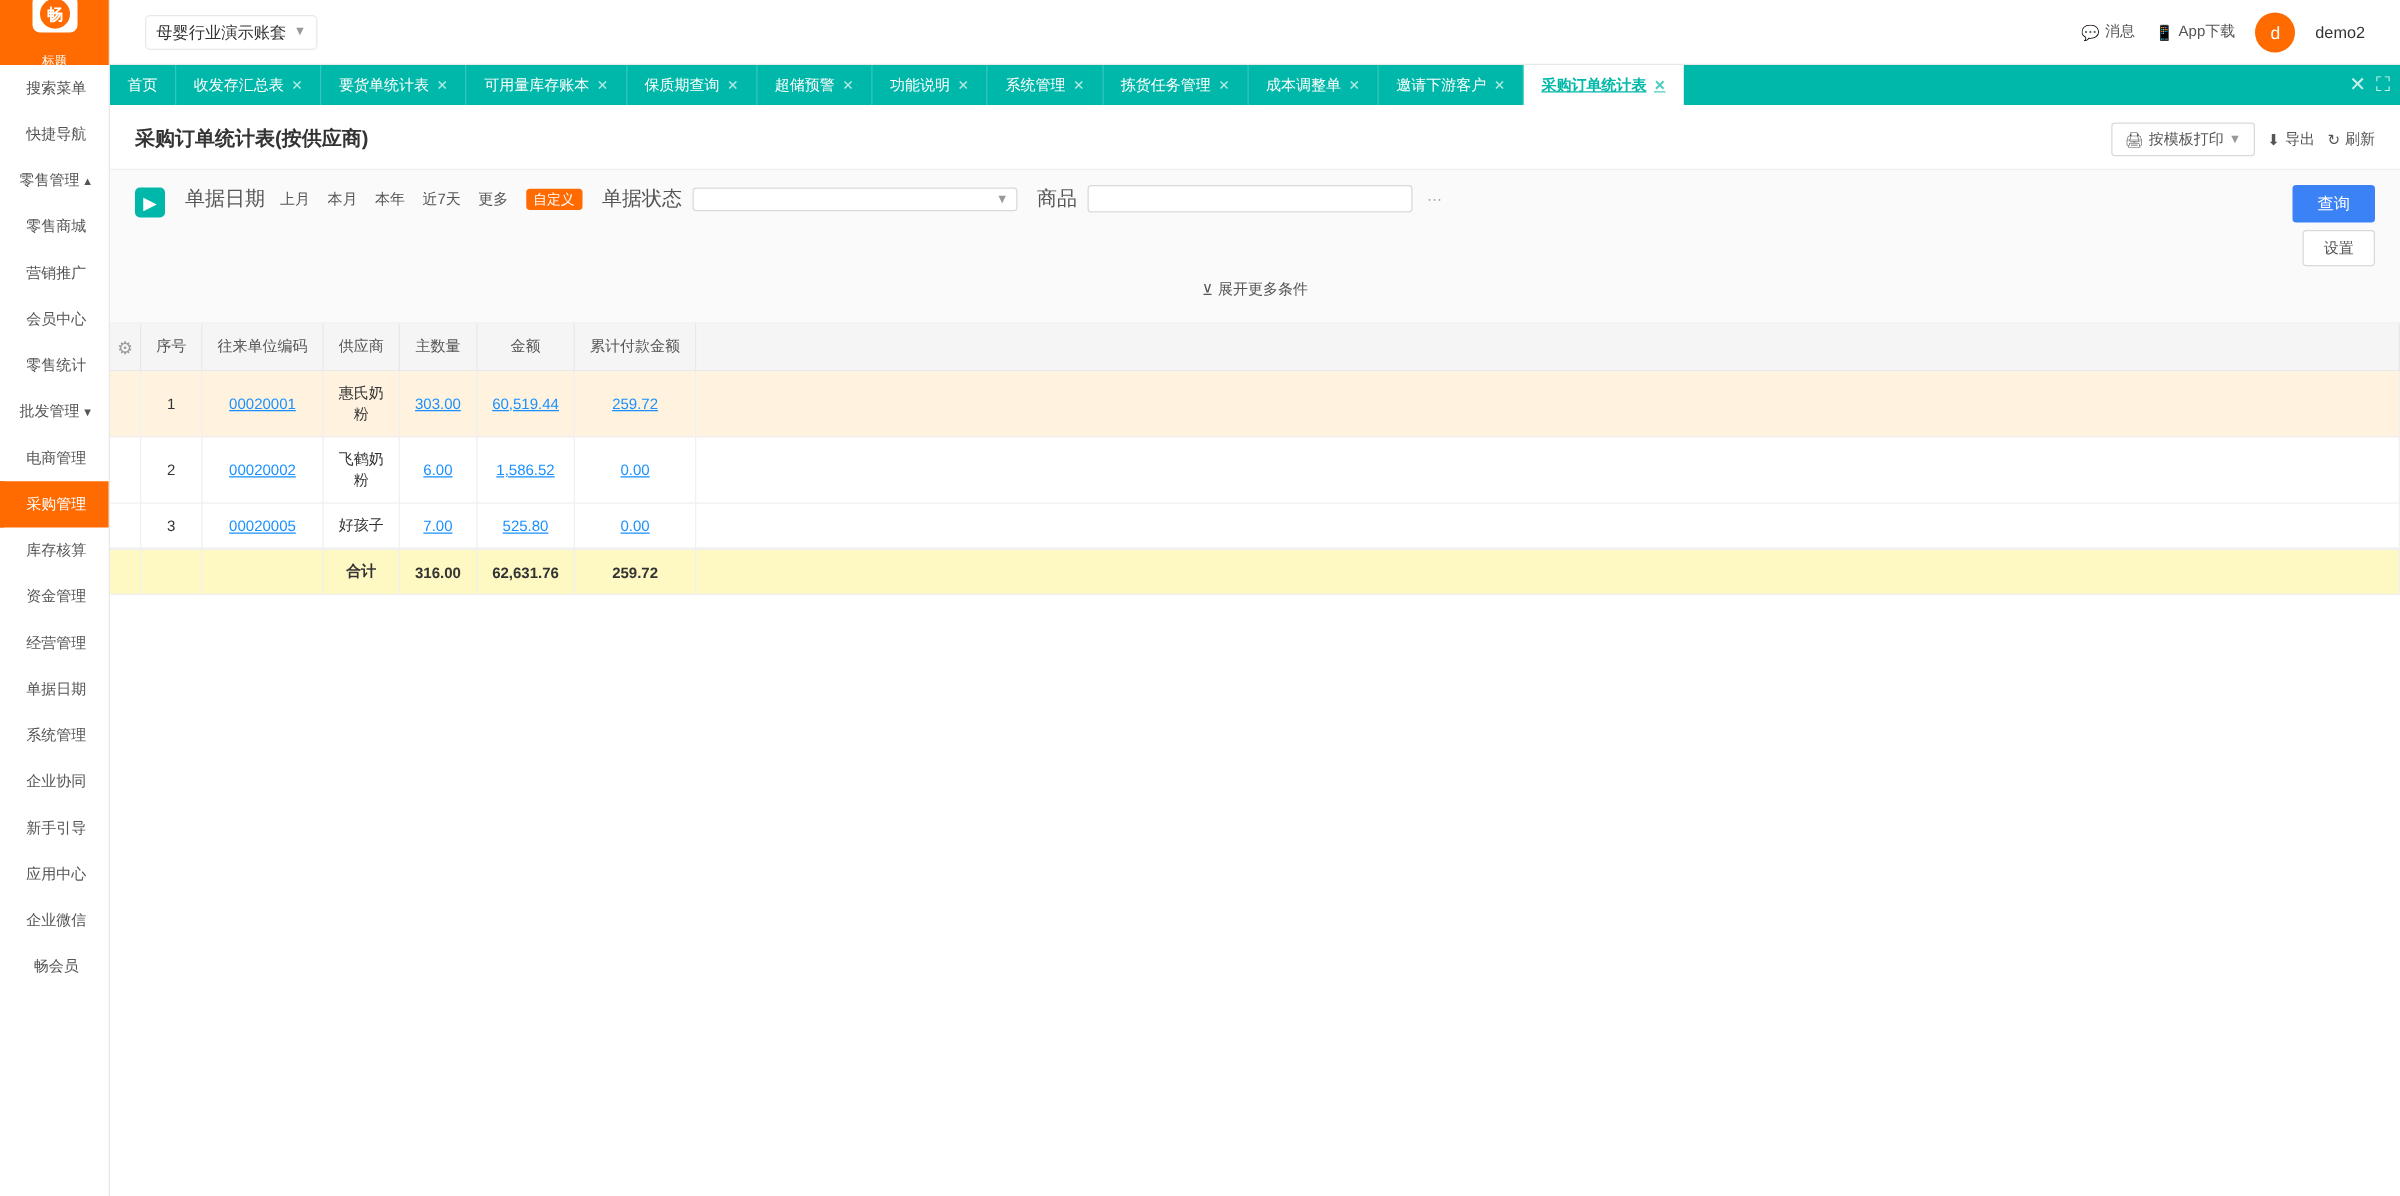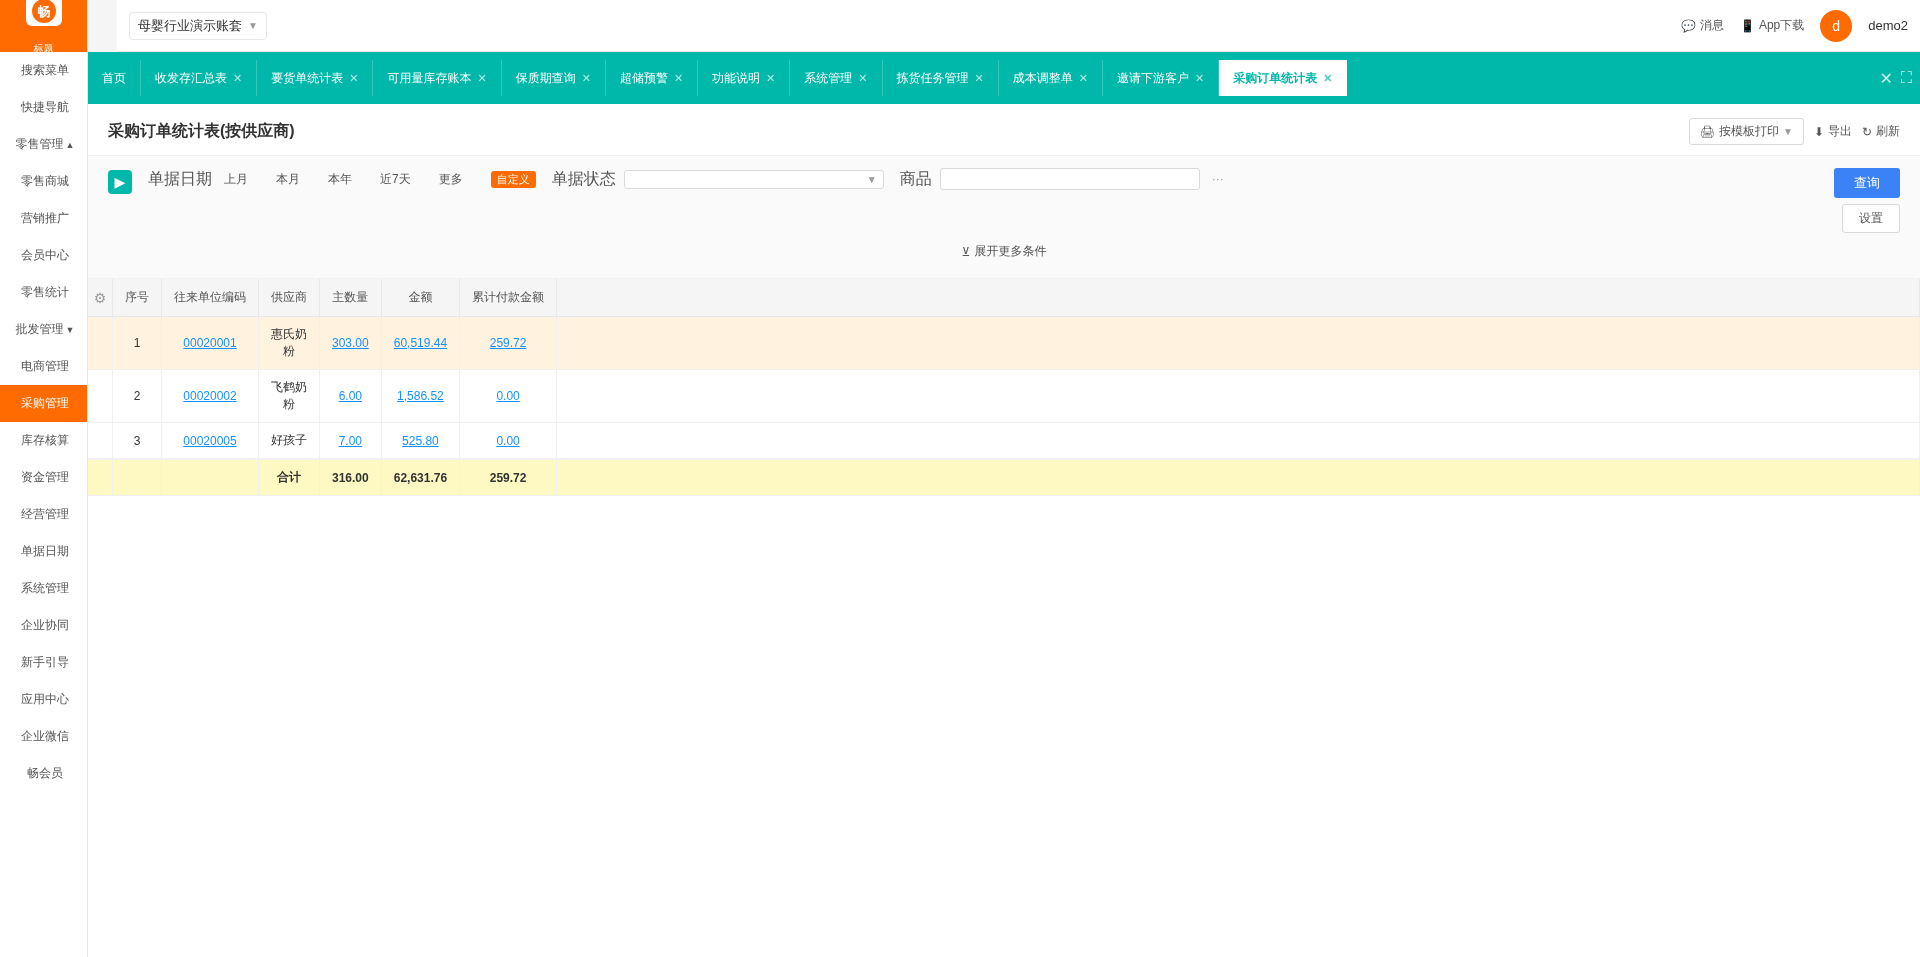--- a/index.html
+++ b/index.html
@@ -15,54 +15,54 @@
     .sidebar-menu { flex: 1; overflow-y: auto; }
     .sidebar-item { padding: 10px 4px; text-align: center; cursor: pointer; color: #555; font-size: 12px; border-left: 3px solid transparent; }
     .sidebar-item.active { background: #ff6b00; color: #fff; border-left-color: #ff6b00; }
     .sidebar-item.has-arrow { display: flex; align-items: center; justify-content: center; gap: 2px; }
     .sidebar-item .arrow { font-size: 9px; }
 
     
     .main-area { flex: 1; display: flex; flex-direction: column; overflow: hidden; }
 
     
-    .top-bar { height: 52px; background: #fff; border-bottom: 1px solid #e8e8e8; display: flex; align-items: center; padding: 0 12px; gap: 12px; flex-shrink: 0; margin-left: 29px; }
+    .top-bar { height: 52px; background: #fff; border-bottom: 1px solid #e8e8e8; display: flex; align-items: center; padding: 0 28px; gap: 12px; flex-shrink: 0; }
     .workspace-selector { display: flex; align-items: center; gap: 6px; font-size: 13px; color: #333; cursor: pointer; padding: 4px 8px; border: 1px solid #e8e8e8; border-radius: 4px; }
     .workspace-selector .caret { font-size: 10px; color: #999; }
 
     .top-right { margin-left: auto; display: flex; align-items: center; gap: 16px; }
     .top-icon-btn { display: flex; align-items: center; gap: 4px; color: #555; cursor: pointer; font-size: 12px; }
     .user-avatar { width: 32px; height: 32px; border-radius: 50%; background: #ff6b00; display: flex; align-items: center; justify-content: center; color: #fff; font-size: 14px; cursor: pointer; }
     .user-name { font-size: 13px; color: #333; cursor: pointer; }
 
     
-    .nav-tabs { height: 52px; background: #00b8a9; display: flex; align-items: center; flex-shrink: 0; overflow: hidden; }
+    .nav-tabs { height: 32px; background: #00b8a9; display: flex; align-items: center; flex-shrink: 0; overflow: hidden; }
     .nav-tab { height: 36px; display: flex; align-items: center; padding: 0 14px; color: #fff; font-size: 12px; cursor: pointer; white-space: nowrap; border-right: 1px solid rgba(255,255,255,0.2); position: relative; flex-shrink: 0; }
-    .nav-tab.active { background: #fff; color: #00b8a9; font-weight: bold; }
+    .nav-tab.active { background: #fff; color: #00b8a9; font-weight: bold; text-decoration: underline; }
     .nav-tab .close-btn { margin-left: 6px; font-size: 11px; opacity: 0.7; }
     .nav-tabs-actions { margin-left: auto; display: flex; align-items: center; padding: 0 8px; gap: 8px; }
     .nav-tab-action-btn { color: #fff; cursor: pointer; font-size: 16px; opacity: 0.8; }
 
     
     .content-area { flex: 1; background: #f0f2f5; overflow: hidden; display: flex; flex-direction: column; }
     .page-container { flex: 1; margin: 0; background: #fff; display: flex; flex-direction: column; overflow: hidden; }
 
     
     .page-header { padding: 14px 20px 10px; border-bottom: 1px solid #f0f0f0; display: flex; align-items: center; justify-content: space-between; }
     .page-title { font-size: 16px; font-weight: bold; color: #333; }
     .page-actions { display: flex; align-items: center; gap: 10px; }
     .btn-print { display: flex; align-items: center; gap: 4px; color: #555; font-size: 12px; border: 1px solid #d9d9d9; padding: 4px 10px; border-radius: 3px; cursor: pointer; background: #fff; }
     .btn-export { display: flex; align-items: center; gap: 4px; color: #555; font-size: 12px; cursor: pointer; }
     .btn-refresh { display: flex; align-items: center; gap: 4px; color: #555; font-size: 12px; cursor: pointer; }
 
     
     .filter-area { padding: 12px 20px 8px; background: #fafafa; border-bottom: 1px solid #f0f0f0; }
     .filter-item { display: flex; align-items: center; gap: 8px; }
     .filter-label { color: #555; font-size: 16px; white-space: nowrap; }
-    .filter-date-shortcuts { display: flex; gap: 20px; align-items: center; text-align: center; }
+    .filter-date-shortcuts { display: flex; gap: 6px; align-items: center; text-align: center; }
     .date-shortcut { color: #555; font-size: 12px; cursor: pointer; padding: 2px 4px; }
     .date-range { display: flex; align-items: center; gap: 4px; color: #555; font-size: 12px; margin-left: 8px; }
     .date-input { border: 1px solid #d9d9d9; border-radius: 3px; padding: 3px 6px; font-size: 12px; color: #333; background: #fff; }
     .custom-tag { background: #ff6b00; color: #fff; font-size: 11px; padding: 1px 6px; border-radius: 3px; margin-left: 4px; }
     .select-input { border: 1px solid #d9d9d9; border-radius: 3px; padding: 3px 6px; font-size: 12px; color: #333; background: #fff; min-width: 200px; display: flex; align-items: center; justify-content: space-between; cursor: pointer; }
     .select-input .caret { font-size: 10px; color: #999; }
     .text-input { border: 1px solid #d9d9d9; border-radius: 3px; padding: 3px 6px; font-size: 12px; color: #333; background: #fff; min-width: 200px; }
     .more-btn { color: #999; font-size: 12px; cursor: pointer; margin-left: 4px; }
     .expand-btn { display: flex; align-items: center; gap: 4px; color: #555; font-size: 12px; cursor: pointer; margin: 0 auto; padding: 6px 0; }
     .btn-query { background: #3b82f6; color: #fff; border: none; border-radius: 3px; padding: 6px 20px; font-size: 13px; cursor: pointer; }

